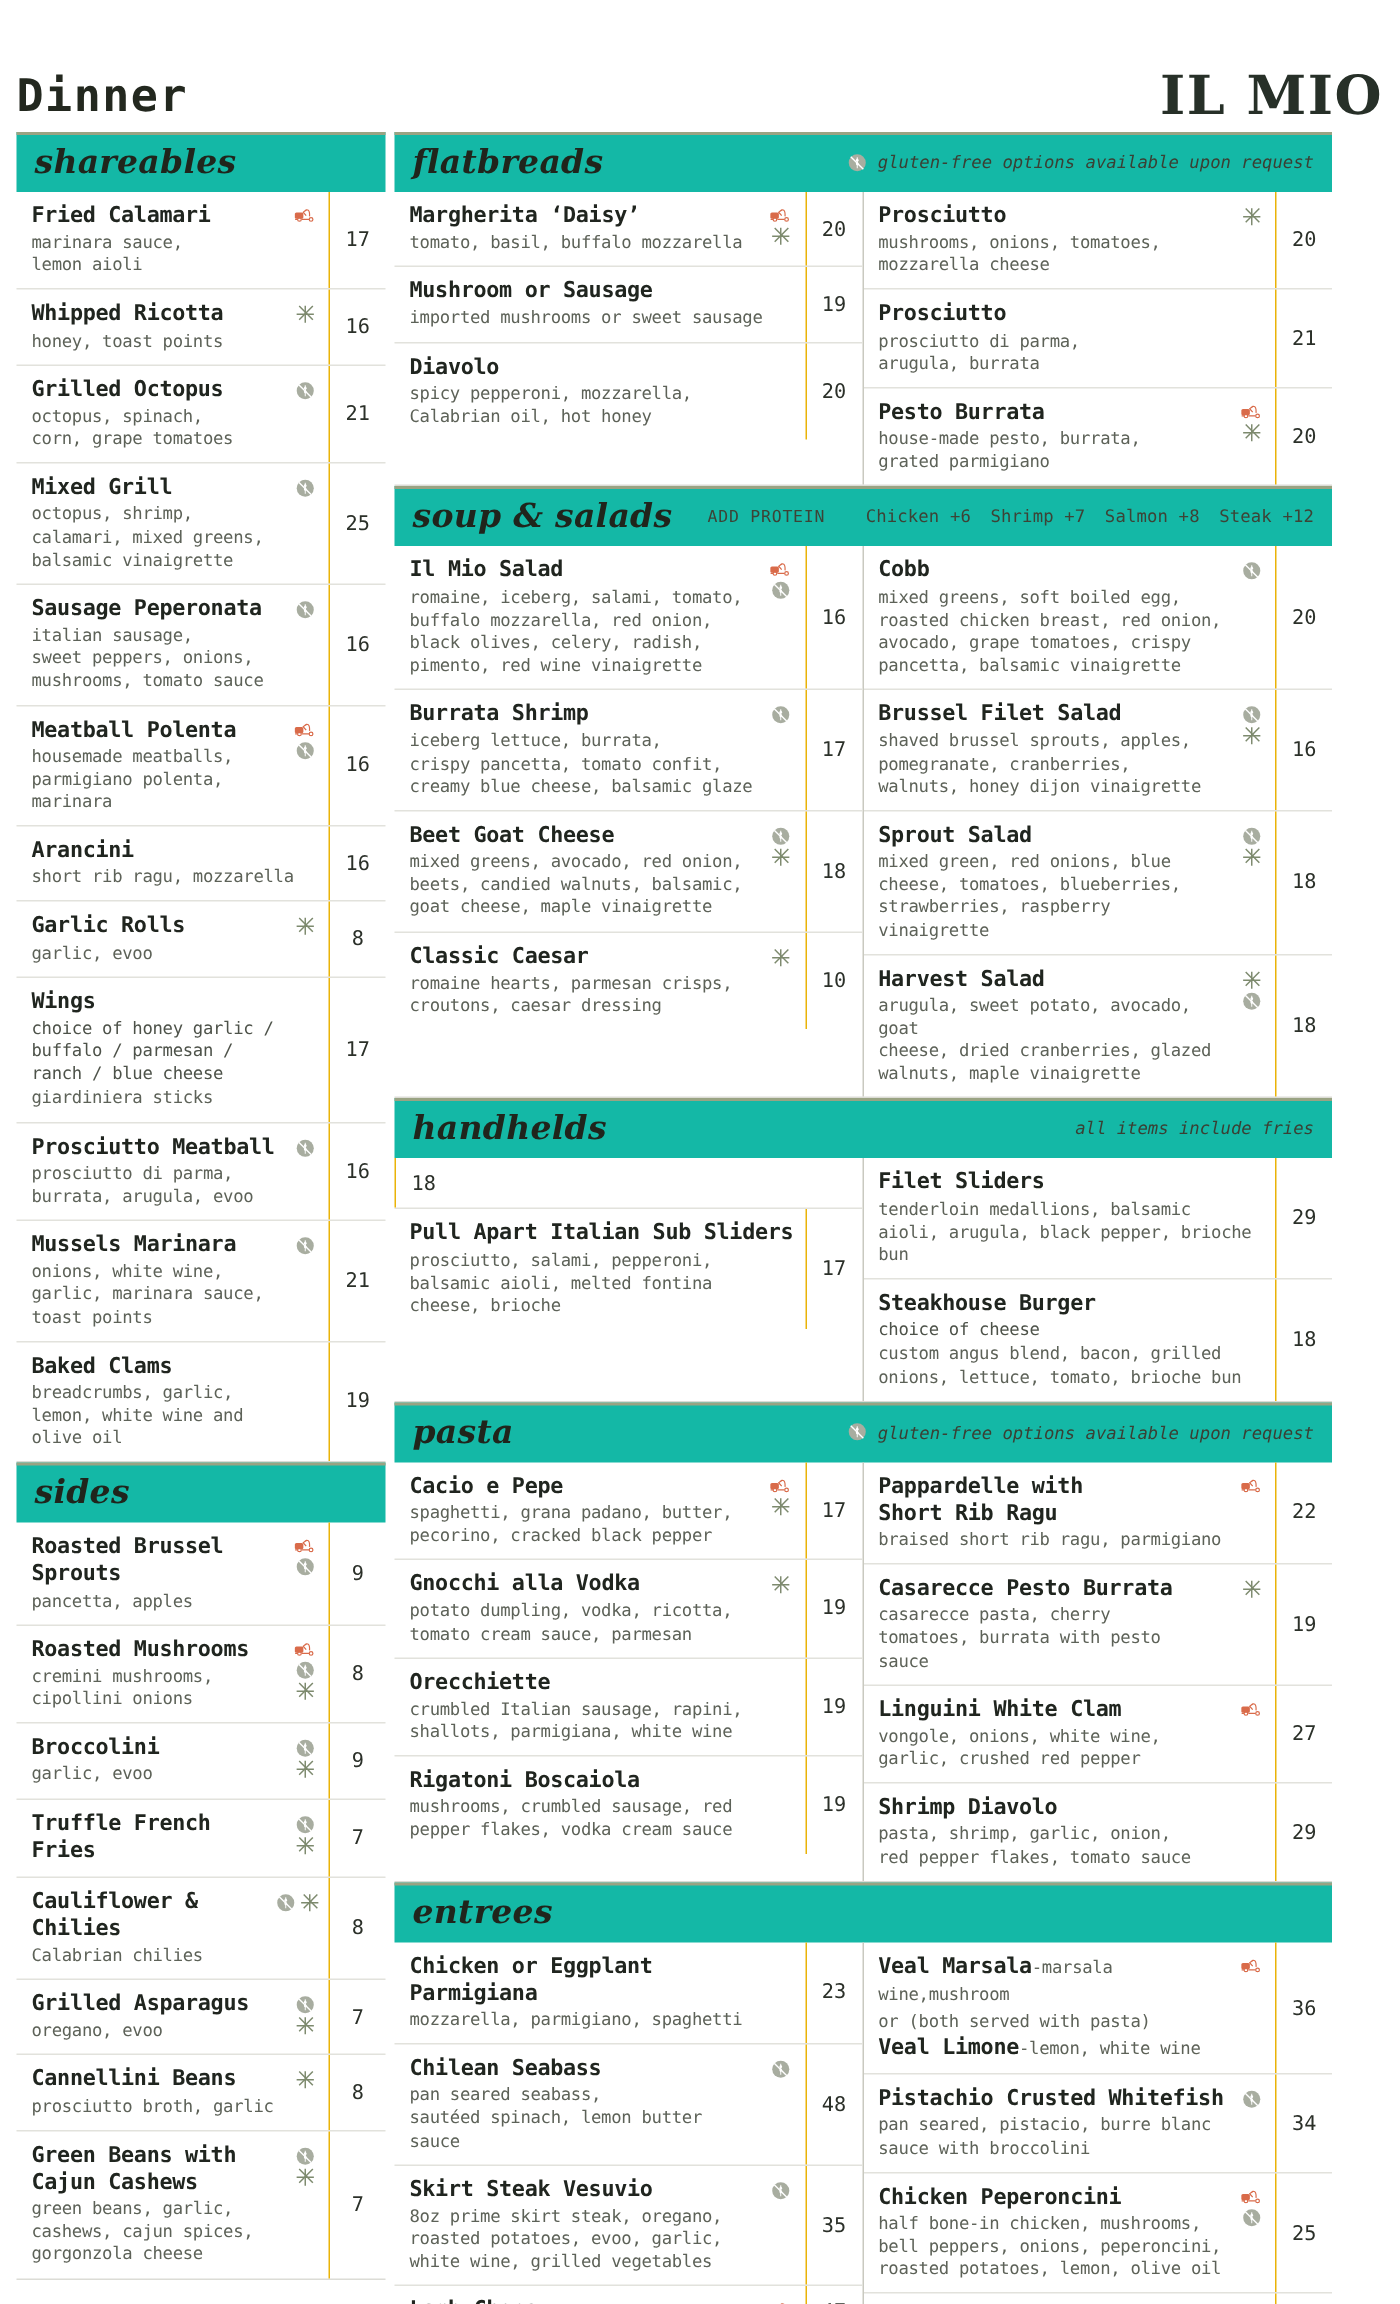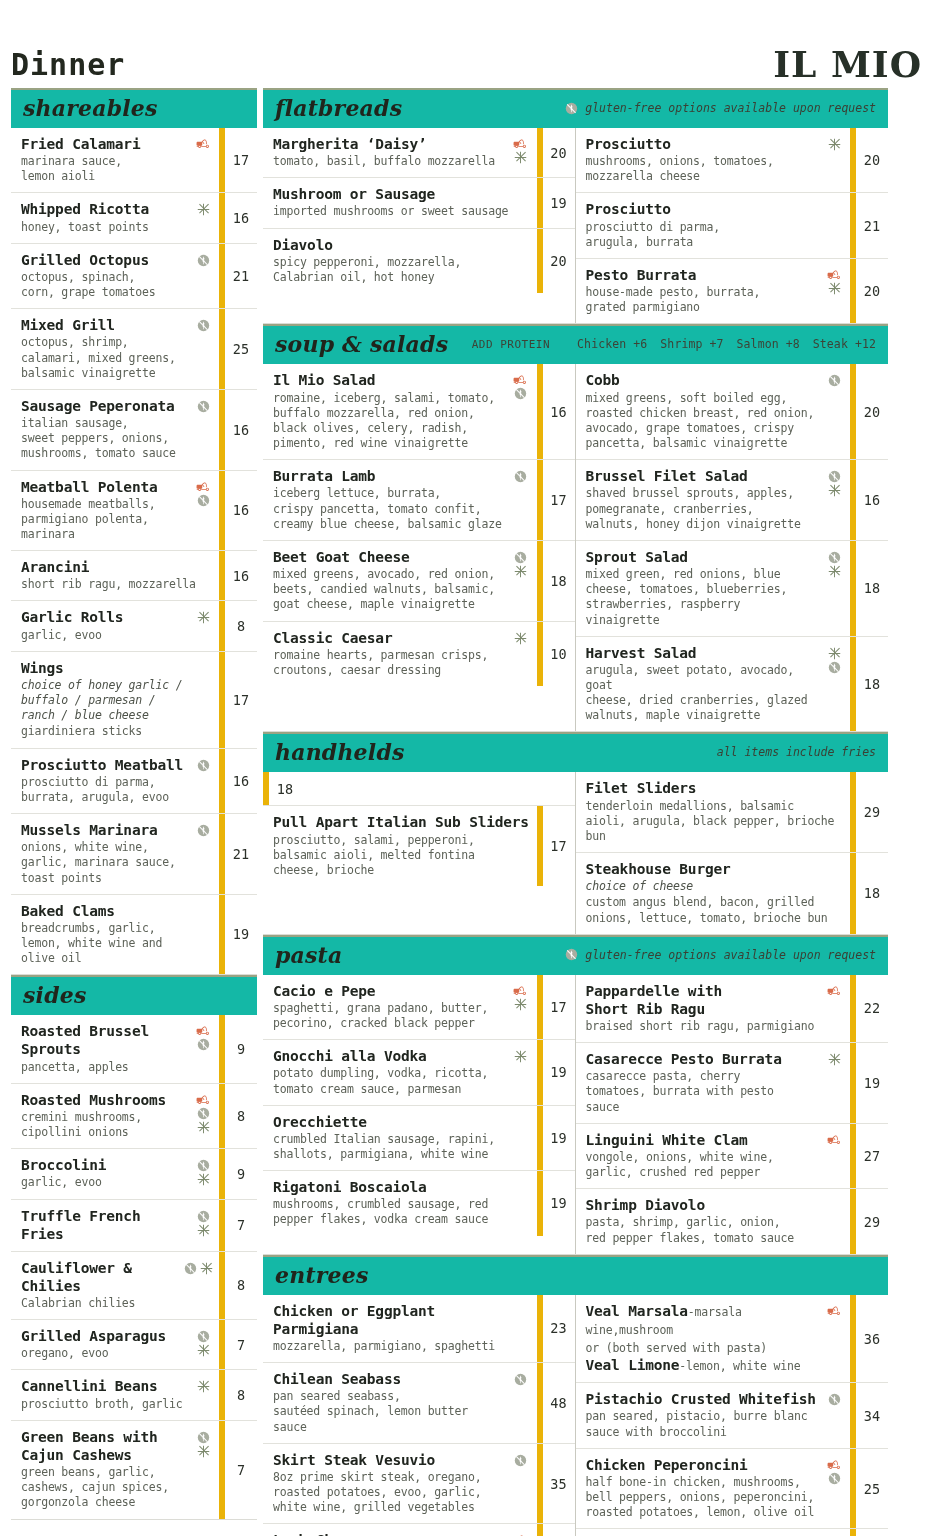--- a/index.html
+++ b/index.html
@@ -78,33 +78,33 @@
   .row-text { flex: 1 1 auto; min-width: 0; }
   .item-name {
     font-size: 14.5px; font-weight: 700; color: #20251f;
     letter-spacing: -0.2px; line-height: 1.25;
   }
   .item-name .sub-head { font-weight: 700; }
   .item-desc {
     font-size: 11.5px; color: #5d6258; line-height: 1.32; margin-top: 1px;
     letter-spacing: -0.2px;
   }
-  .item-desc.ital { font-style: italic; color: #4d5249; }
+  .item-desc.ital { color: #4d5249; }
   .inline-desc { font-weight: 400; font-size: 11.5px; color: #5d6258; }
 
   .tags {
     flex: 0 0 auto; display: flex; flex-direction: column;
     align-items: center; justify-content: center; gap: 1px;
     padding-top: 3px; width: 20px;
   }
   .tags.inline-row { flex-direction: row; gap: 3px; width: auto; }
 
   .price {
     flex: 0 0 38px; width: 38px;
-    border-left: 6px solid #eab308;
+    border-left: 1px solid #eab308;
     display: flex; align-items: center; justify-content: center;
     font-size: 13.5px; color: #2b3029; font-weight: 400;
   }
 
   
   .ico { display: inline-block; line-height: 0; vertical-align: middle; }
   .ico svg { display: block; }
   .ico-veg svg { fill: #7d8a6e; }
   .ico-gf svg  { fill: #a8ada0; }
   .ico-sig svg { fill: #d96b4a; }
@@ -758,21 +758,21 @@
                       </g>
                     </svg>
                   </span>
                 </div>
               </div>
               <div class="price">16</div>
             </div>
             <div class="row">
               <div class="row-body">
                 <div class="row-text">
-                  <div class="item-name">Burrata Lamb</div>
+                  <div class="item-name">Burrata Shrimp</div>
                   <div class="item-desc">iceberg lettuce, burrata,<br>crispy pancetta, tomato confit,<br>creamy blue cheese, balsamic glaze</div>
                 </div>
                 <div class="tags">
                   <span class="ico ico-gf">
                     <svg width="13" height="13" viewBox="0 0 24 24">
                       <circle cx="12" cy="12" r="10.5"></circle>
                       <g fill="#fff">
                         <path d="M11.4 5.2h1.2v13.6h-1.2z"></path>
                         <path d="M12 6.6c1 .7 1.7 1.5 1.7 2.4 0 .8-.6 1.5-1.7 2.2-1.1-.7-1.7-1.4-1.7-2.2 0-.9.7-1.7 1.7-2.4z"></path>
                         <path d="M12 10.8c1 .7 1.7 1.5 1.7 2.4 0 .8-.6 1.5-1.7 2.2-1.1-.7-1.7-1.4-1.7-2.2 0-.9.7-1.7 1.7-2.4z"></path>

